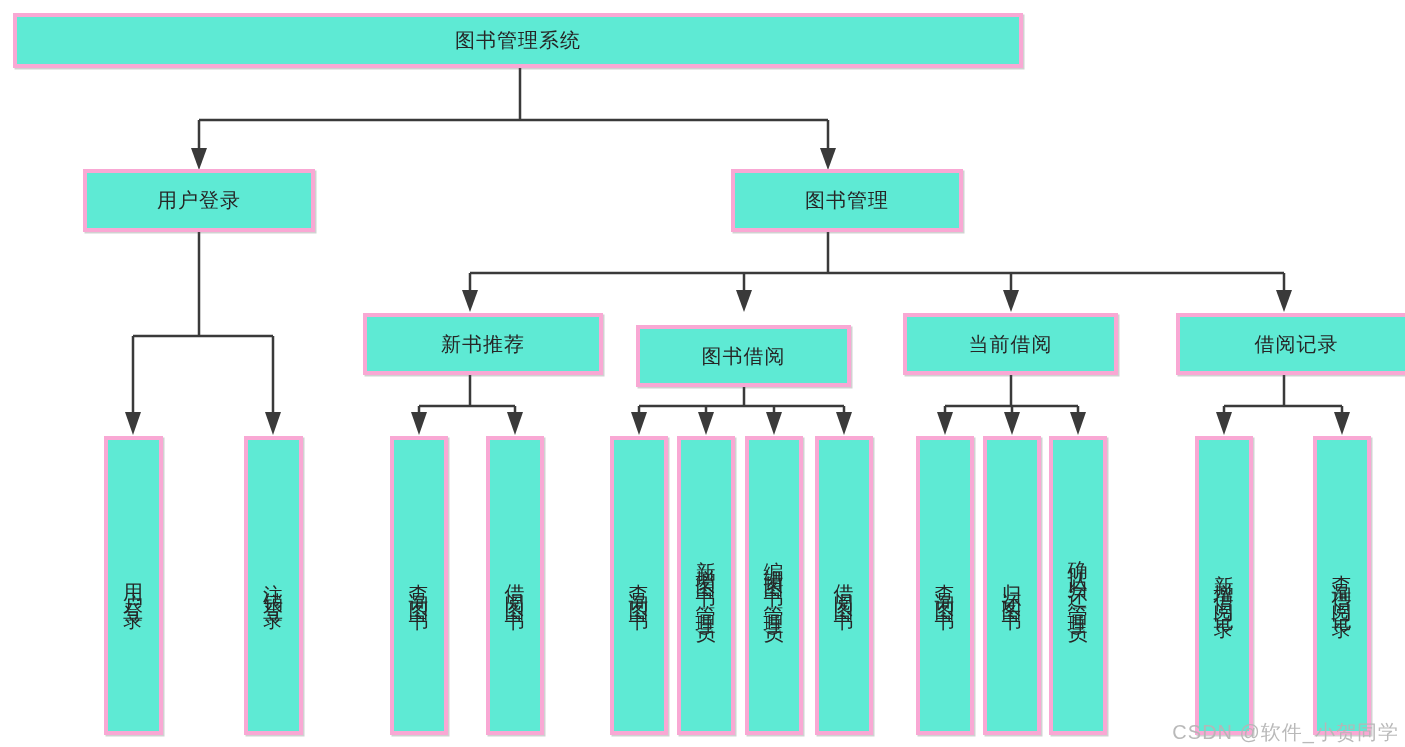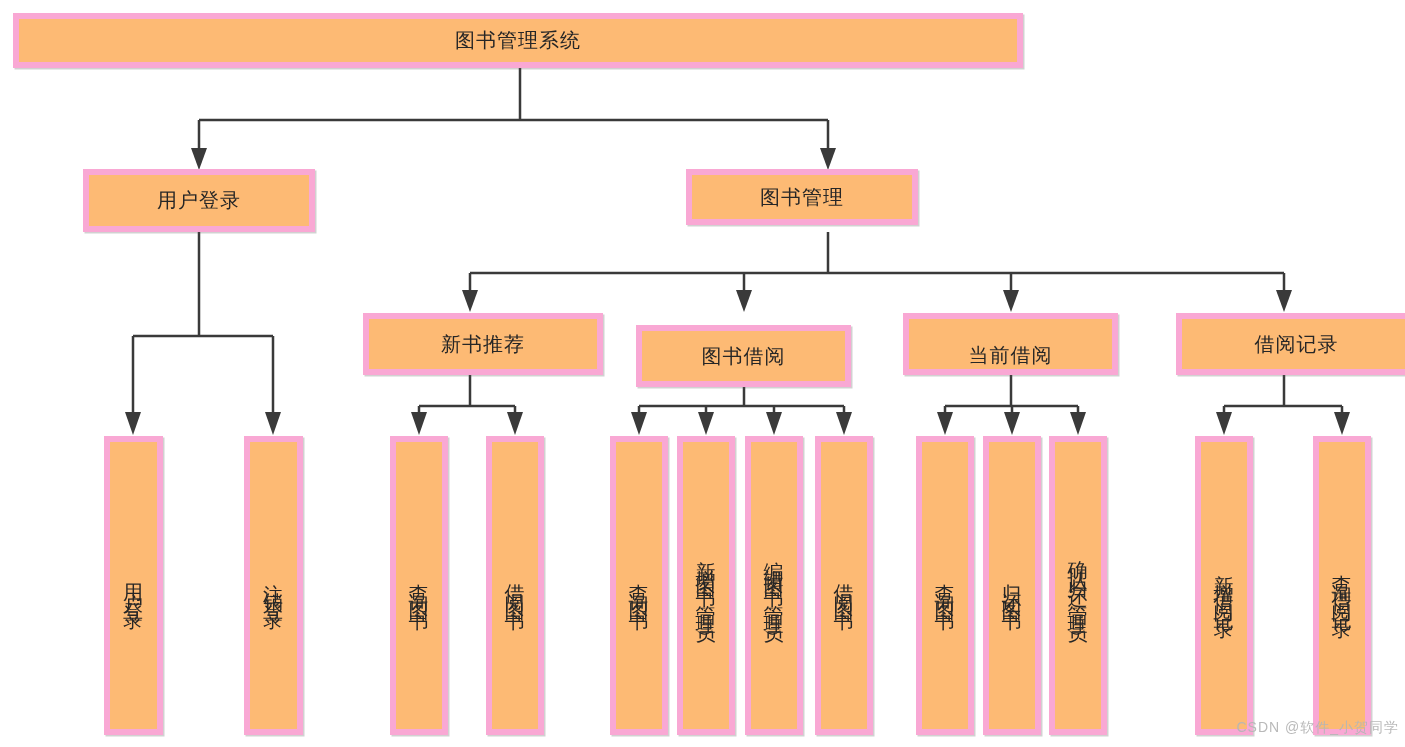--- a/index.html
+++ b/index.html
@@ -4,34 +4,34 @@
 <style>
   html,body{margin:0;padding:0;background:#ffffff;}
   body{
     font-family:"Liberation Sans","DejaVu Sans",sans-serif;
     width:1405px;height:747px;position:relative;overflow:hidden;
     color:#262626;
   }
   .canvas{position:absolute;left:0;top:0;width:1405px;height:747px;}
   .connectors{position:absolute;left:0;top:0;width:1405px;height:747px;z-index:1;}
   .box{
-    position:absolute;box-sizing:border-box;background:#fdba74;
-    border:6px solid #f9a8d4;
+    position:absolute;box-sizing:border-box;background:#5eead4;
+    border:4px solid #f9a8d4;
     box-shadow:1.5px 1.5px 0 rgba(90,90,90,0.28);
     display:flex;align-items:center;justify-content:center;
     font-size:20px;letter-spacing:1px;color:#262626;z-index:2;
   }
   .leaf{font-size:20px;letter-spacing:0;}
   .vtext{
     writing-mode:vertical-rl;text-orientation:mixed;
     letter-spacing:9px;line-height:1;white-space:nowrap;
   }
   .watermark{
     position:absolute;right:6px;top:719px;z-index:3;
-    font-size:14px;color:#b6b6b6;letter-spacing:1px;opacity:0.95;
+    font-size:20px;color:#b6b6b6;letter-spacing:1px;opacity:0.95;
   }
   svg path{stroke:#3a3a3a;stroke-width:2.5;fill:none;}
   svg polygon{fill:#3a3a3a;stroke:none;}
 </style>
 </head>
 <body>
 
 <div class="canvas">
 
   <svg class="connectors" viewBox="0 0 1405 747" xmlns="http://www.w3.org/2000/svg">
@@ -84,31 +84,31 @@
     </g>
   </svg>
 
   <div class="box" style="left:13px;top:13px;width:1010px;height:55px;">
     <span>图书管理系统</span>
   </div>
 
   <div class="box" style="left:83px;top:169px;width:232px;height:63px;">
     <span>用户登录</span>
   </div>
-  <div class="box" style="left:686px;top:169px;width:232px;height:56px;">
+  <div class="box" style="left:731px;top:169px;width:232px;height:63px;">
     <span>图书管理</span>
   </div>
 
   <div class="box" style="left:363px;top:313px;width:240px;height:62px;">
     <span>新书推荐</span>
   </div>
   <div class="box" style="left:636px;top:325px;width:215px;height:62px;">
     <span>图书借阅</span>
   </div>
-  <div class="box" style="left:903px;top:313px;width:215px;height:62px;align-items:flex-end;">
+  <div class="box" style="left:903px;top:313px;width:215px;height:62px;">
     <span>当前借阅</span>
   </div>
   <div class="box" style="left:1176px;top:313px;width:241px;height:62px;">
     <span>借阅记录</span>
   </div>
 
   <div class="box leaf" style="left:104px;top:436px;width:59px;height:299px;">
     <span class="vtext">用户登录</span>
   </div>
   <div class="box leaf" style="left:244px;top:436px;width:59px;height:299px;">

